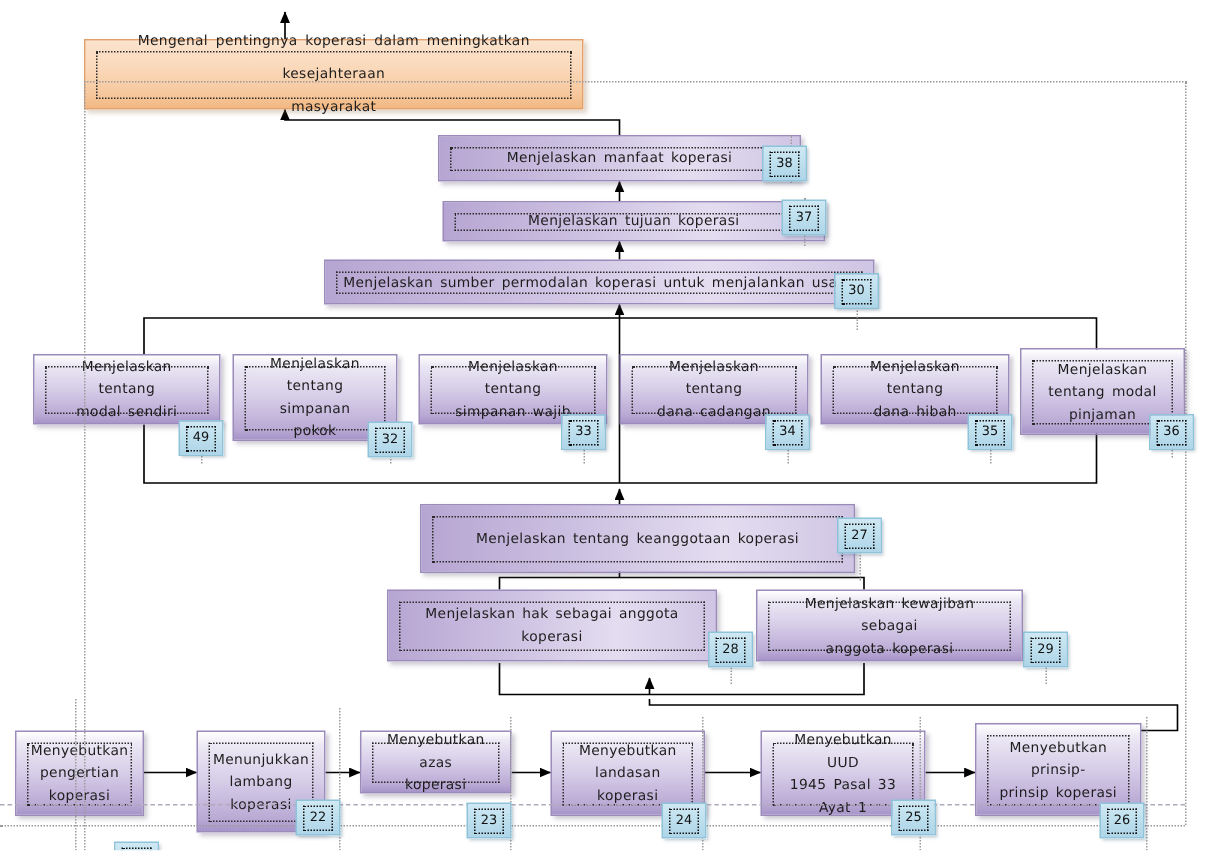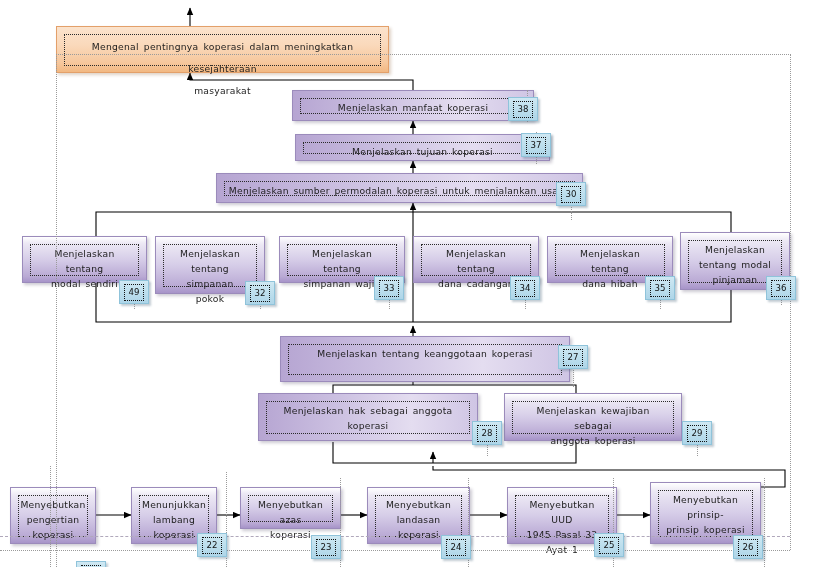--- a/index.html
+++ b/index.html
@@ -43,21 +43,21 @@
     border: 1px solid #e3a06a;
     background: linear-gradient(to bottom, #fbe3cd 0%, #fad9bb 40%, #f6c79c 80%, #f2b882 100%);
     box-shadow: 2px 2px 3px rgba(150,110,70,0.30);
   }
   .node .inner {
     box-sizing: border-box;
     width: calc(100% - 14px);
     height: calc(100% - 13px);
     border: 1px dotted #2a2a2a;
     display: flex;
-    align-items: flex-start;
+    align-items: center;
     justify-content: center;
     padding: 1px 3px;
   }
   .node .label {
     font-size: 9.2px;
     line-height: 15px;
     color: #1d1d1d;
     text-align: center;
     letter-spacing: 0.25px;
     word-spacing: 1.5px;
@@ -310,21 +310,21 @@
     <div class="inner">
       <span class="label">Menyebutkan
 pengertian
 koperasi</span>
     </div>
   </div>
   <div class="badge" style="left:76px; top:561px;">
     <span class="bnum">21</span>
   </div>
 
-  <div class="node" style="left:131px; top:487px; width:86px; height:57px;">
+  <div class="node" style="left:131px; top:487px; width:86px; height:68px;">
     <div class="inner">
       <span class="label">Menunjukkan
 lambang
 koperasi</span>
     </div>
   </div>
   <div class="badge" style="left:197px; top:533px;">
     <span class="bnum">22</span>
   </div>
 

